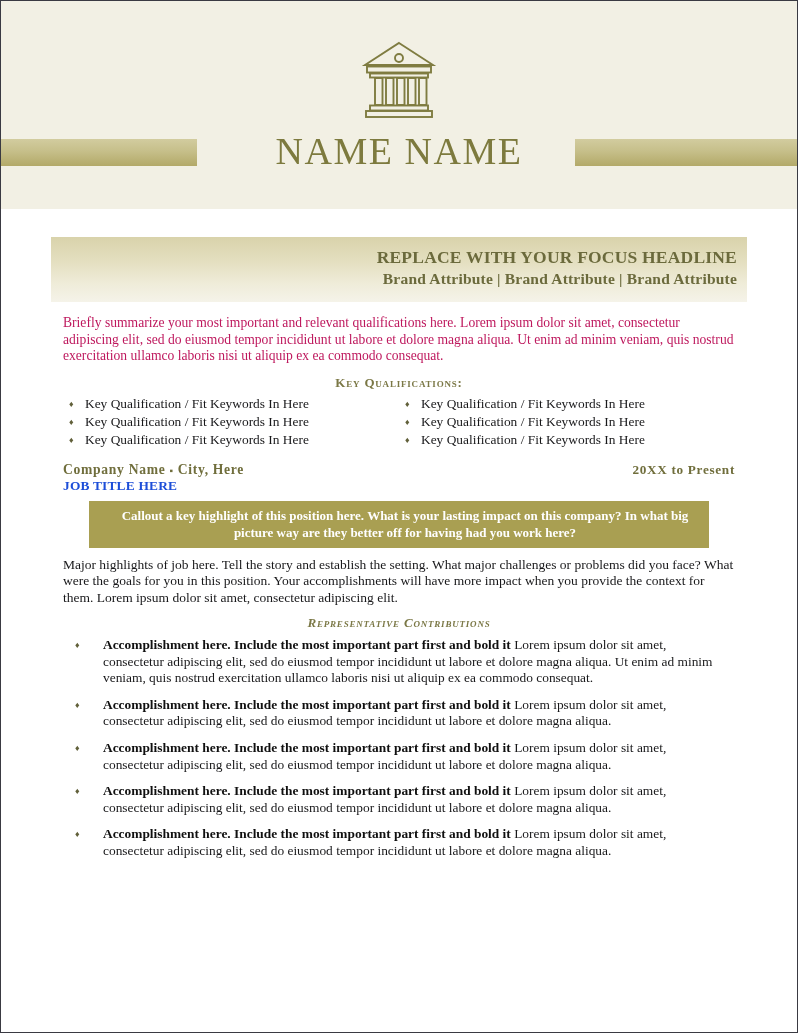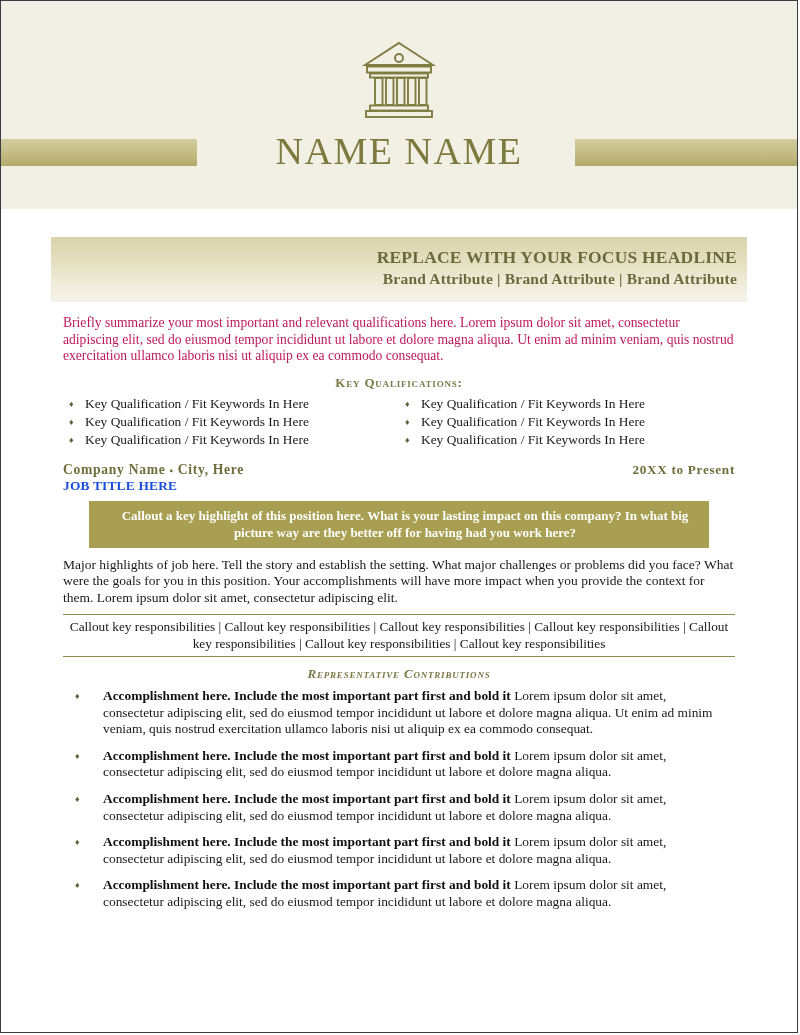--- a/index.html
+++ b/index.html
@@ -342,21 +342,20 @@
         <span>Company Name</span><span class="sq">▪</span><span>City, Here</span>
       </div>
       <div class="job-dates">20XX to Present</div>
     </div>
     <div class="job-title">JOB TITLE HERE</div>
 
     <div class="callout">Callout a key highlight of this position here. What is your lasting impact on this company? In what big picture way are they better off for having had you work here?</div>
 
     <div class="job-para">Major highlights of job here. Tell the story and establish the setting. What major challenges or problems did you face? What were the goals for you in this position. Your accomplishments will have more impact when you provide the context for them. Lorem ipsum dolor sit amet, consectetur adipiscing elit.</div>
 
-    <div class="resp-block">Callout key responsibilities | Callout key responsibilities | Callout key responsibilities | Callout key responsibilities | Callout key responsibilities | Callout key responsibilities | Callout key responsibilities</div>
 
     <div class="contrib-head">Representative Contributions</div>
 
     <div class="acc-list">
       <div class="acc-item">
         <span class="dia">♦</span>
         <div class="acc-text"><b>Accomplishment here. Include the most important part first and bold it</b><span> Lorem ipsum dolor sit amet, consectetur adipiscing elit, sed do eiusmod tempor incididunt ut labore et dolore magna aliqua. Ut enim ad minim veniam, quis nostrud exercitation ullamco laboris nisi ut aliquip ex ea commodo consequat.</span></div>
       </div>
       <div class="acc-item">
         <span class="dia">♦</span>

